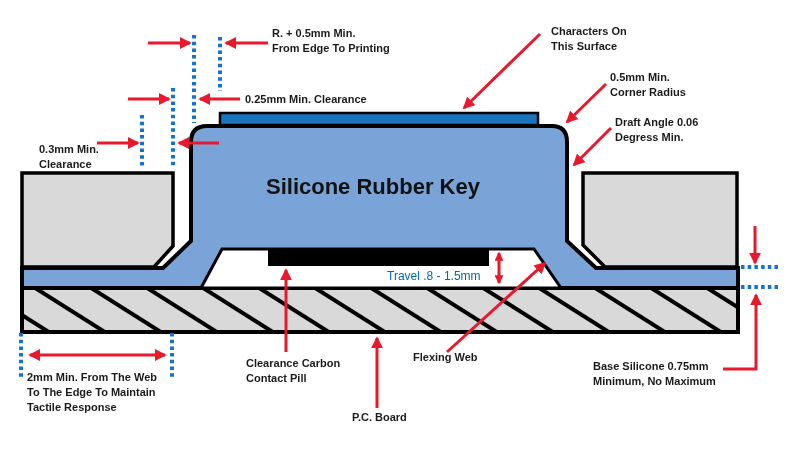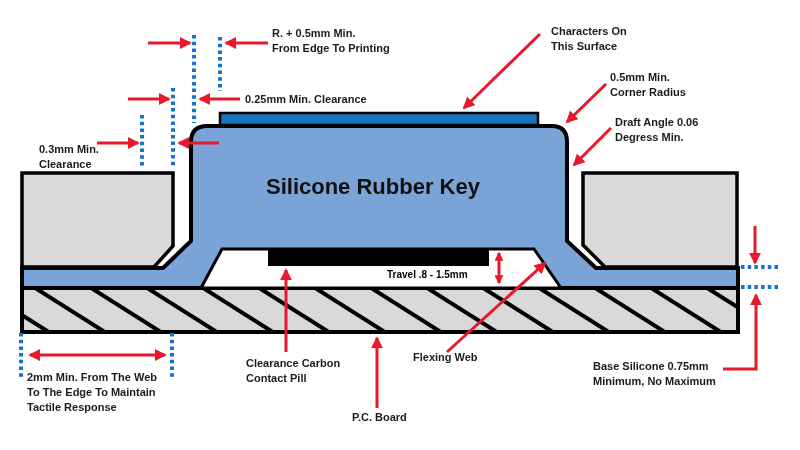--- a/index.html
+++ b/index.html
@@ -6,21 +6,21 @@
   .stage {
     position:relative; width:800px; height:450px; background:#fff;
     font-family:"Liberation Sans", sans-serif; overflow:hidden;
   }
   .stage > svg { position:absolute; left:0; top:0; }
   .lbl {
     position:absolute; font-weight:bold; font-size:11px; line-height:15px;
     color:#1b1b1b; white-space:nowrap;
   }
   .key-title { position:absolute; font-weight:bold; font-size:22px; color:#121212; white-space:nowrap; }
-  .travel-lbl { position:absolute; font-weight:bold; font-size:10px; color:#000000; white-space:nowrap; }
+  .travel-lbl { position:absolute; font-weight:normal; font-size:12px; color:#0369a1; white-space:nowrap; }
   .ink   { fill:#000; }
   .edge  { stroke:#000; stroke-linejoin:miter; fill:none; }
   .w40   { stroke-width:4; }
   .w35   { stroke-width:3.5; }
   .w30   { stroke-width:3; }
   .w25   { stroke-width:2.5; }
   .shape { stroke:#000; stroke-linejoin:miter; }
   .hatch { stroke:#000; stroke-width:4; }
   .dim   { stroke-width:4; stroke-dasharray:3.5 3.2; fill:none; }
   .arrow { stroke-width:3; fill:none; }

